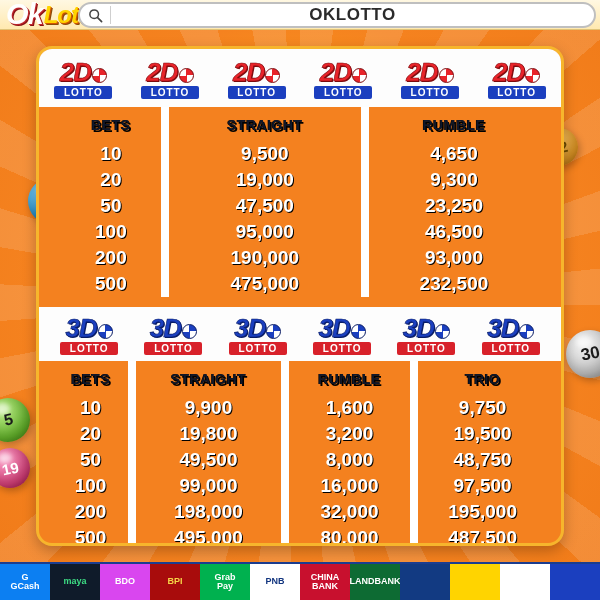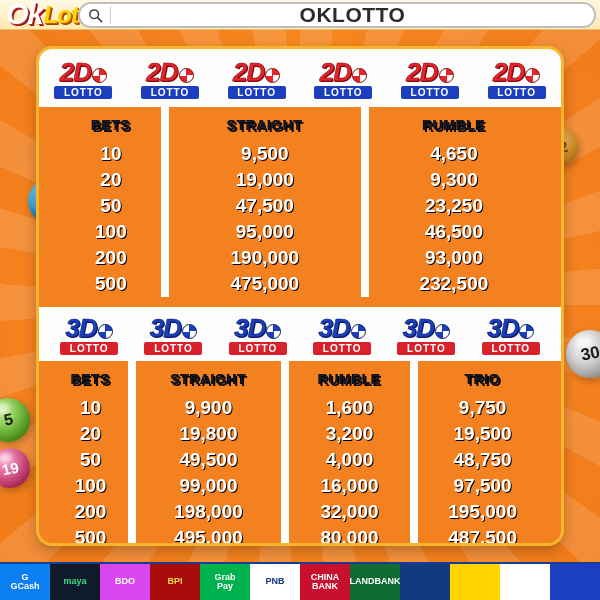--- a/index.html
+++ b/index.html
@@ -52,21 +52,21 @@
     position: absolute; left: 78px; right: 4px; top: 2px; height: 26px;
     background: #fff; border: 2px solid #bfbfbf; border-radius: 13px;
     display: flex; align-items: center; overflow: hidden;
   }
   .search-icon {
     width: 30px; height: 100%; display: flex; align-items: center; justify-content: center;
     color: #555;
   }
   .search-div { width: 1px; height: 18px; background: #cfcfcf; }
   .search-text {
-    flex: 1; text-align: center; font-weight: bold; font-size: 21px;
+    flex: 1; text-align: center; font-weight: bold; font-size: 17px;
     color: #2b2b2b; letter-spacing: 0.5px;
   }
   
   .ball {
     position: absolute; border-radius: 50%;
     display: flex; align-items: center; justify-content: center;
     font-weight: bold; color: #1a1a1a;
     box-shadow: inset -6px -7px 14px rgba(0,0,0,0.22), 2px 3px 7px rgba(0,0,0,0.25);
     z-index: 5;
   }
@@ -307,21 +307,21 @@
           </tr>
           <tr>
             <td>20</td>
             <td>19,800</td>
             <td>3,200</td>
             <td>19,500</td>
           </tr>
           <tr>
             <td>50</td>
             <td>49,500</td>
-            <td>4,000</td>
+            <td>8,000</td>
             <td>48,750</td>
           </tr>
           <tr>
             <td>100</td>
             <td>99,000</td>
             <td>16,000</td>
             <td>97,500</td>
           </tr>
           <tr>
             <td>200</td>

